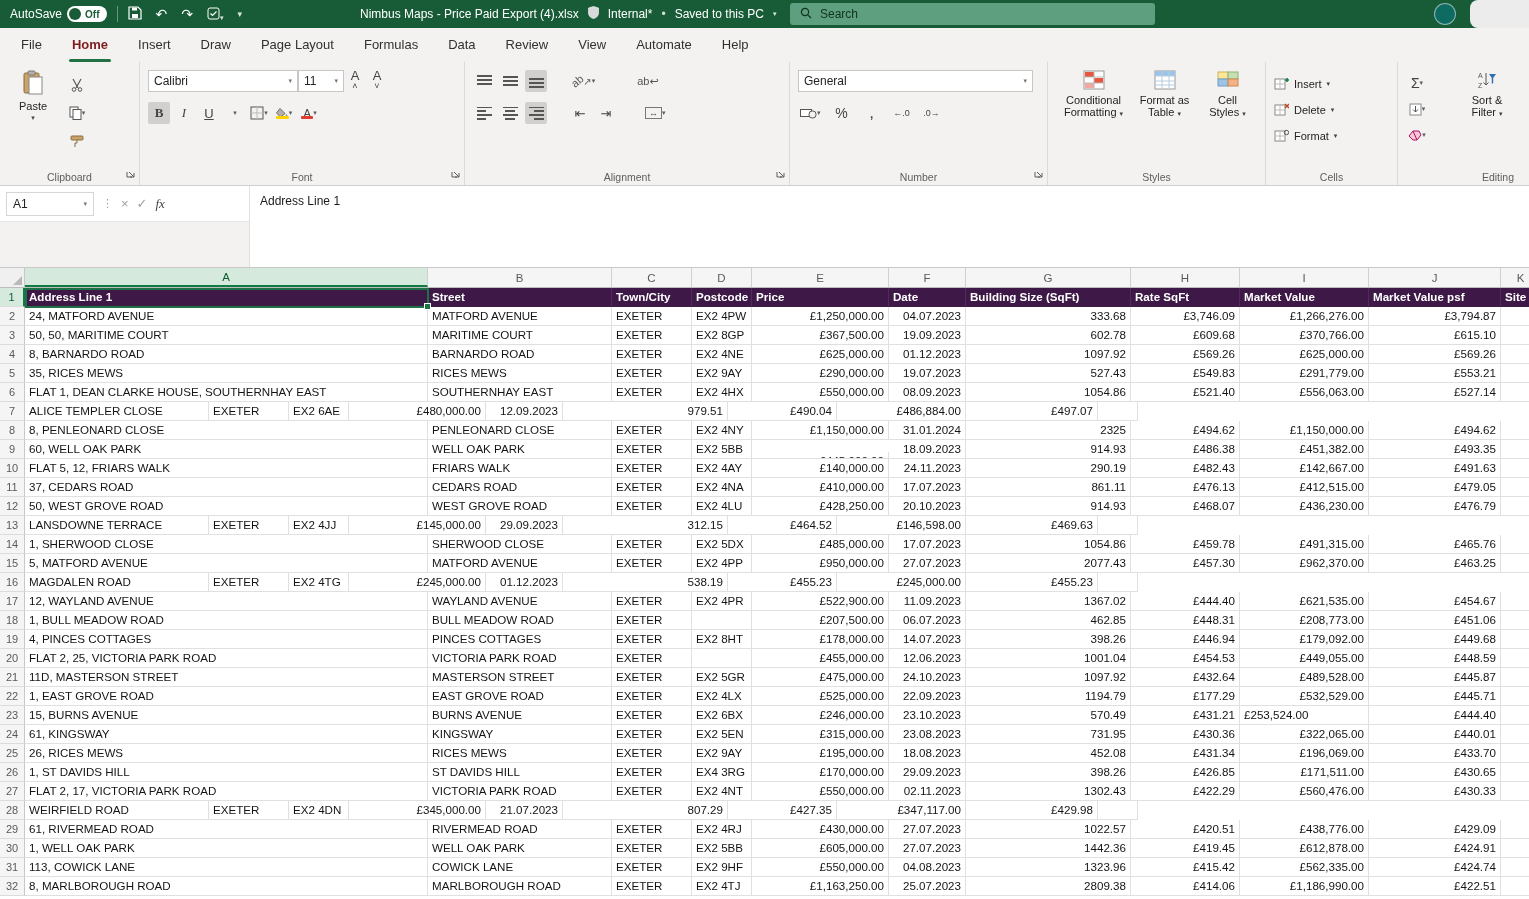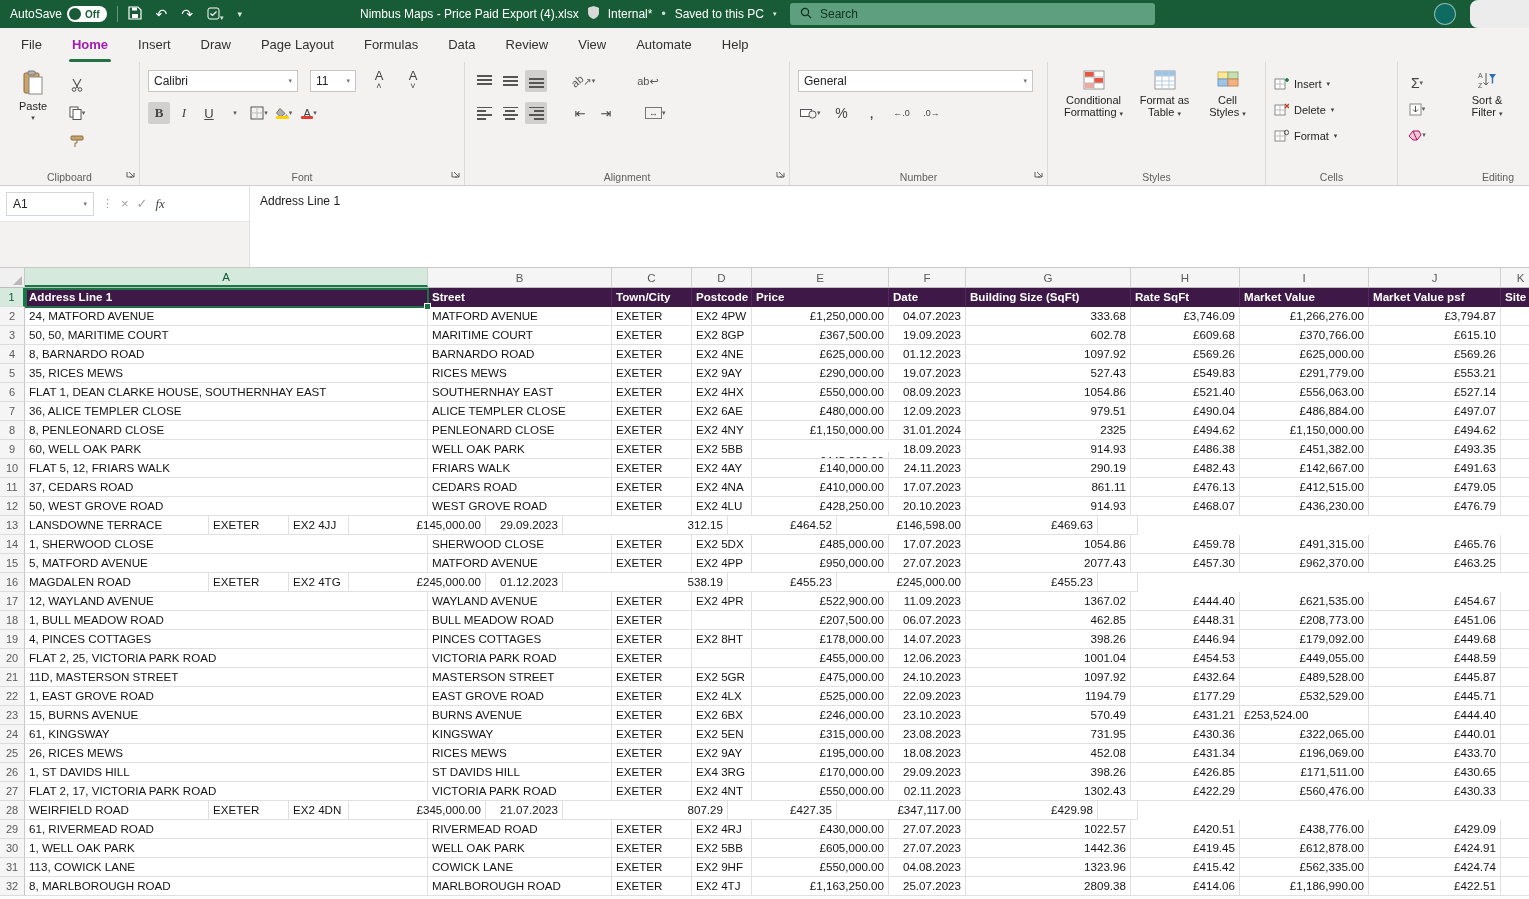--- a/index.html
+++ b/index.html
@@ -19,21 +19,21 @@
 .tb-title{position:absolute;left:360px;top:0;height:28px;display:flex;align-items:center;gap:9px;font-size:12px;white-space:nowrap}
 .dot{opacity:.8}
 .searchbox{position:absolute;left:790px;top:3px;width:365px;height:22px;background:#5d9f7e;border-radius:3px;display:flex;align-items:center;gap:8px;padding-left:10px;color:#10331f;font-size:12px;cursor:text}
 .tb-right{position:absolute;right:0;top:0;height:28px;display:flex;align-items:center}
 .avatar{width:22px;height:22px;border-radius:50%;background:#0e6b62;margin-right:14px;border:1px solid rgba(255,255,255,.5)}
 .corner-pill{width:59px;height:28px;background:#ececec;border-radius:8px 0 0 8px}
 
 
 .tabrow{position:absolute;top:28px;left:0;right:0;height:34px;background:#f3f2f1;display:flex;align-items:stretch;padding-left:6px}
 .rtab{padding:0 15px;line-height:34px;font-size:13px;color:#323130;cursor:pointer;position:relative;white-space:nowrap}
-.rtab.active{font-weight:700;color:#a21caf}
+.rtab.active{font-weight:700;color:#7f1d1d}
 .rtab.active::after{content:"";position:absolute;left:12px;right:12px;bottom:0;height:3px;background:#217346;border-radius:2px}
 
 
 .ribbon{position:absolute;top:62px;left:0;right:0;height:124px;background:#f3f2f1;border-bottom:1px solid #d1cfcd;display:flex;overflow:hidden}
 .grp{position:relative;border-right:1px solid #dcdad8;padding:8px 8px 18px;height:100%;flex:0 0 auto;display:flex;gap:8px}
 .glabel{position:absolute;bottom:2px;left:0;right:0;text-align:center;font-size:10.5px;color:#605e5c;white-space:nowrap}
 .launch{position:absolute;bottom:4px;right:4px;cursor:pointer}
 .vstack{display:flex;flex-direction:column;gap:10px}
 .hrow{display:flex;align-items:center;gap:2px}
 .ic{min-width:22px;height:22px;display:flex;align-items:center;justify-content:center;color:#444;font-size:13px;border-radius:2px;cursor:pointer;padding:0 2px}
@@ -195,21 +195,21 @@
       </span>
     </div>
     <span class="glabel">Clipboard</span>
     <span class="launch"><svg width="9" height="9" viewBox="0 0 9 9">
           <path d="M1 3v5h5M3 3l5 5M8 4v4H4" stroke="#5f5d5b" fill="none"></path>
         </svg></span>
   </div>
 
   <div class="grp" style="flex-basis:325px">
     <div class="vstack" style="width:100%">
-      <div class="hrow" style="gap:12px">
+      <div class="hrow" style="gap:0">
         <div class="select" style="width:150px">
           <span>Calibri</span>
             <span class="car">▾</span>
         </div>
         <div class="select" style="width:46px">
           <span>11</span>
             <span class="car">▾</span>
         </div>
         <span class="ic letterbtn">
             <span>A</span>
@@ -583,21 +583,20 @@
         <div class="cell" style="flex: 0 0 137px; text-align: right;">£550,000.00</div>
         <div class="cell" style="flex: 0 0 77px; text-align: right;">08.09.2023</div>
         <div class="cell" style="flex: 0 0 165px; text-align: right;">1054.86</div>
         <div class="cell" style="flex: 0 0 109px; text-align: right;">£521.40</div>
         <div class="cell" style="flex: 0 0 129px; text-align: right;">£556,063.00</div>
         <div class="cell" style="flex: 0 0 132px; text-align: right;">£527.14</div>
         <div class="cell" style="flex: 0 0 40px; text-align: left;"></div>
       </div>
       <div class="srow">
         <div class="rh">7</div>
-        <div class="cell" style="flex: 0 0 403px; text-align: left;">36, ALICE TEMPLER CLOSE</div>
         <div class="cell" style="flex: 0 0 184px; text-align: left;">ALICE TEMPLER CLOSE</div>
         <div class="cell" style="flex: 0 0 80px; text-align: left;">EXETER</div>
         <div class="cell" style="flex: 0 0 60px; text-align: left;">EX2 6AE</div>
         <div class="cell" style="flex: 0 0 137px; text-align: right;">£480,000.00</div>
         <div class="cell" style="flex: 0 0 77px; text-align: right;">12.09.2023</div>
         <div class="cell" style="flex: 0 0 165px; text-align: right;">979.51</div>
         <div class="cell" style="flex: 0 0 109px; text-align: right;">£490.04</div>
         <div class="cell" style="flex: 0 0 129px; text-align: right;">£486,884.00</div>
         <div class="cell" style="flex: 0 0 132px; text-align: right;">£497.07</div>
         <div class="cell" style="flex: 0 0 40px; text-align: left;"></div>

